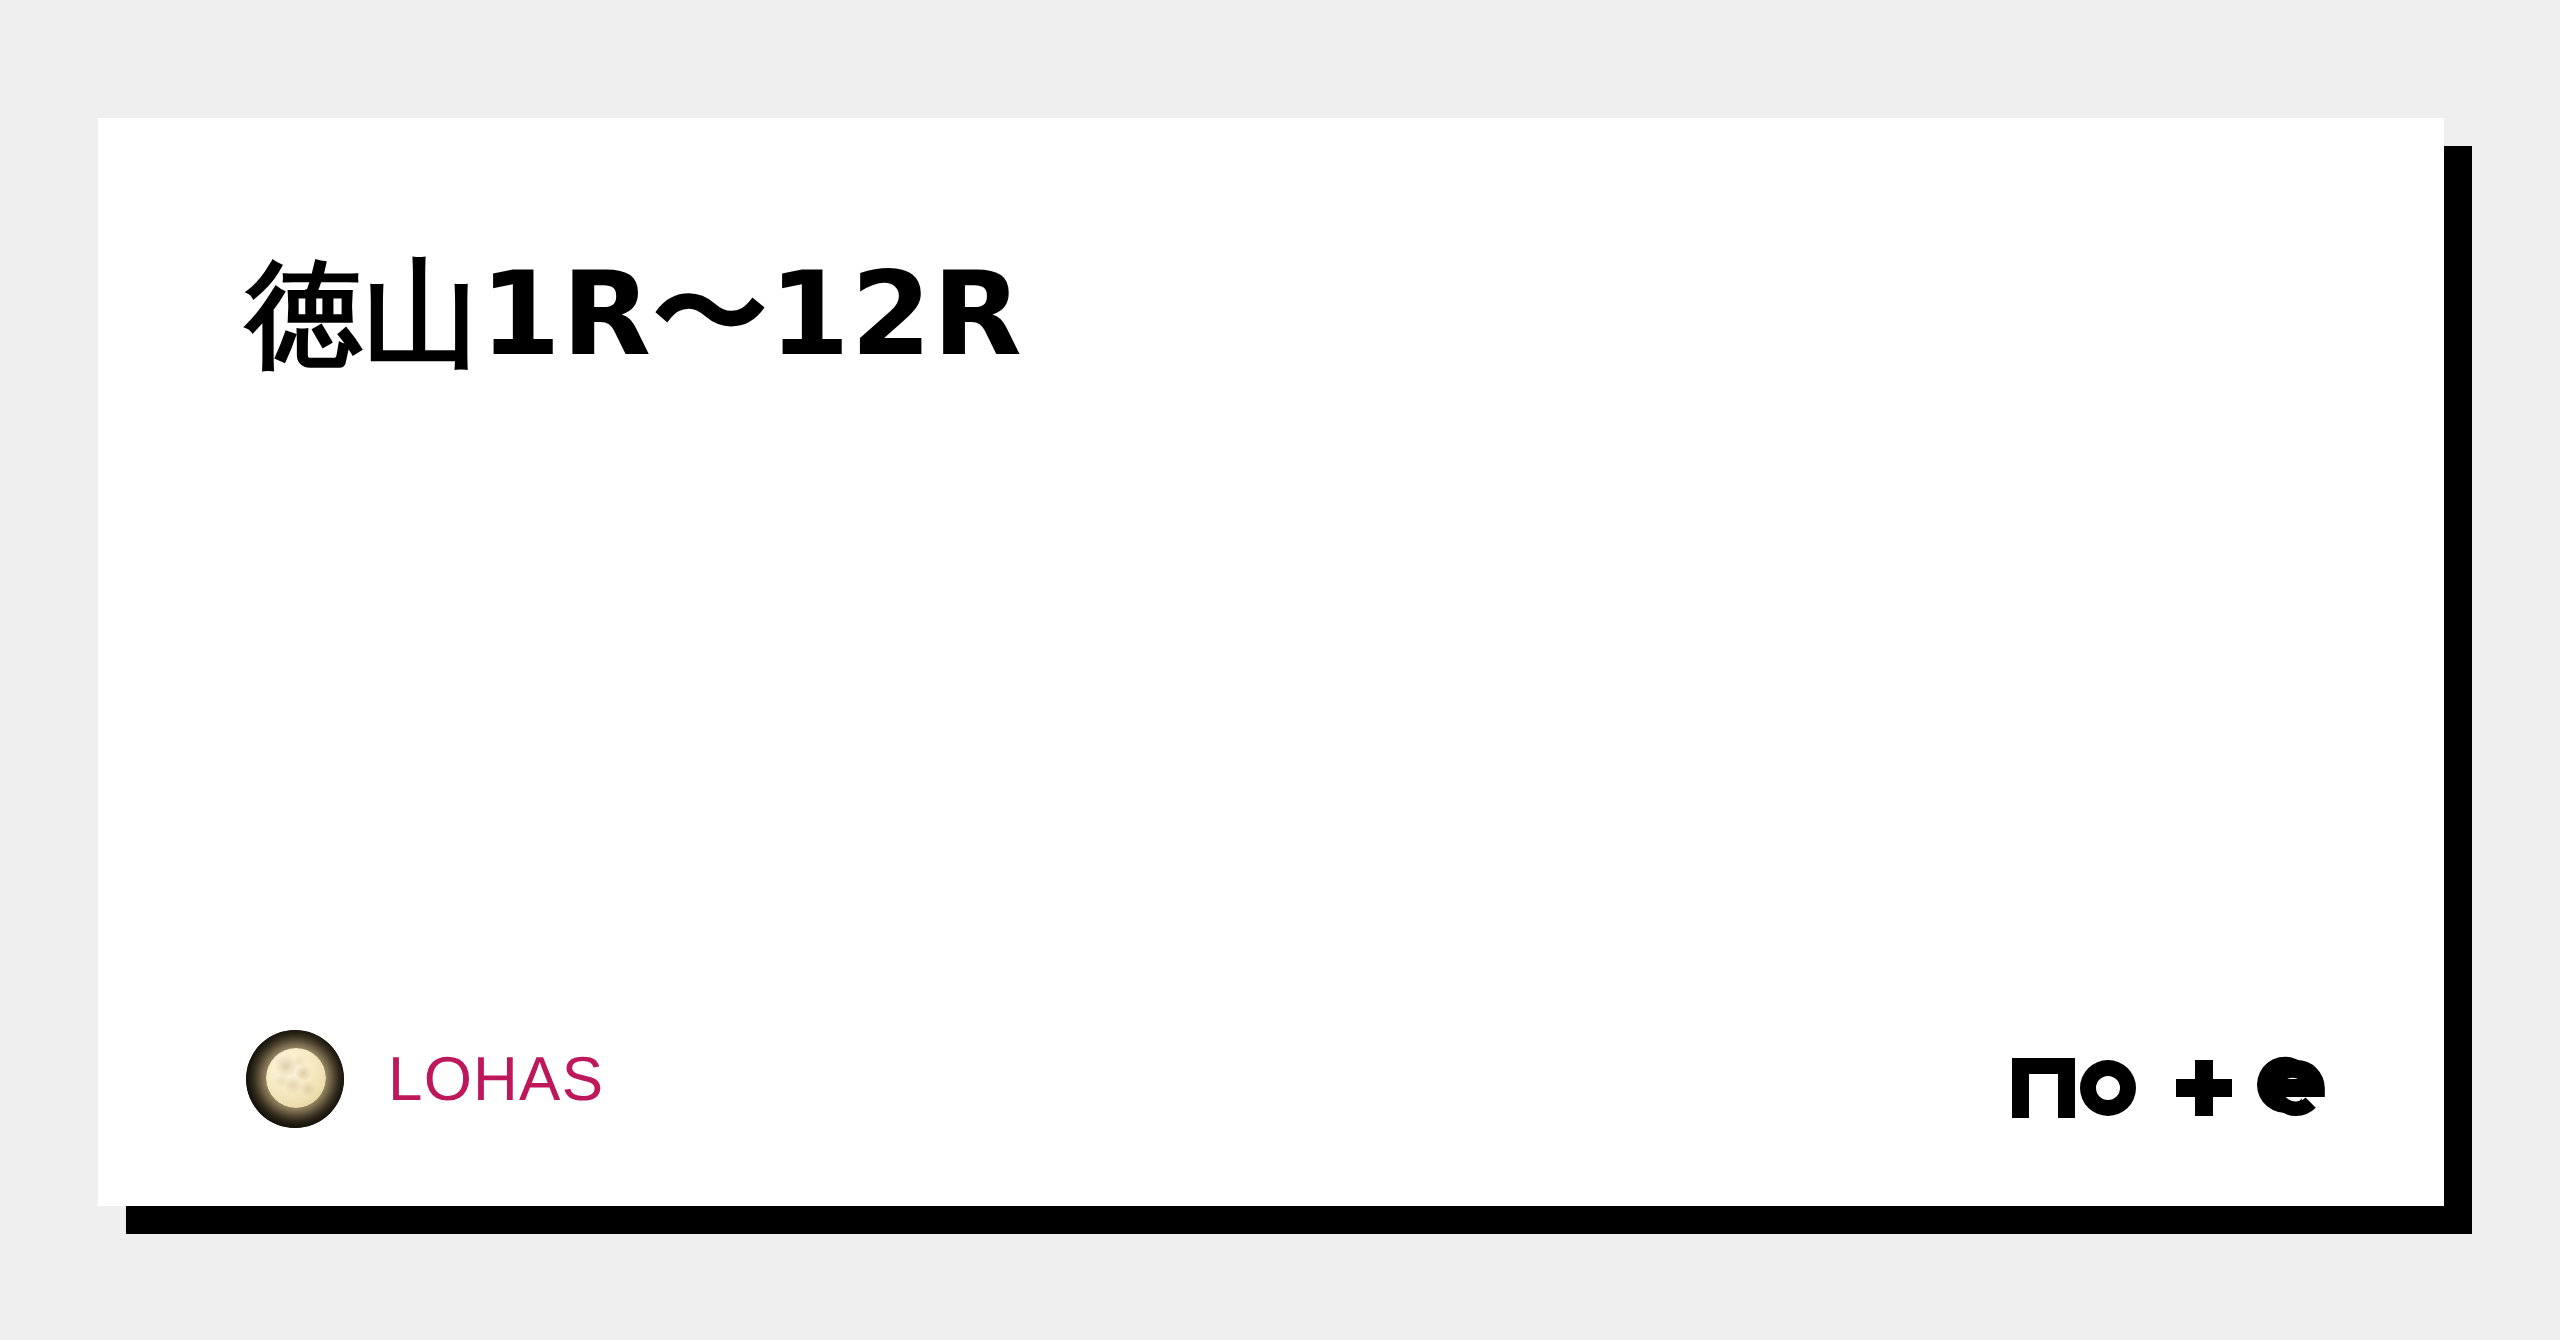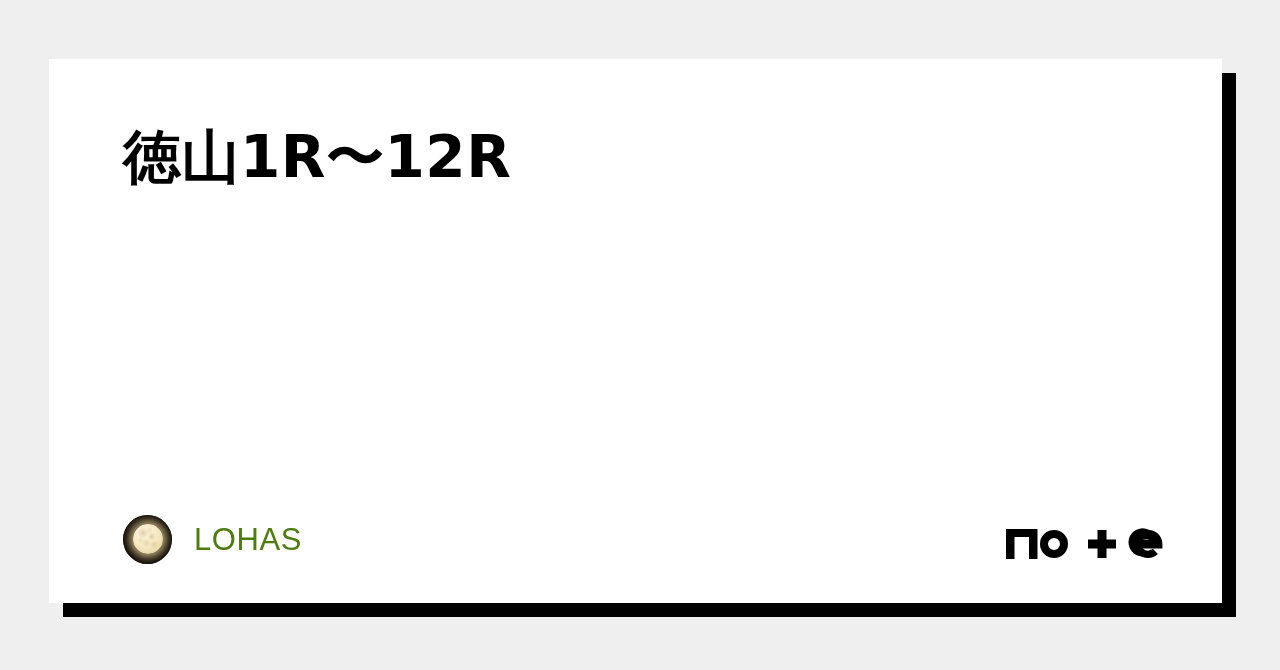--- a/index.html
+++ b/index.html
@@ -130,21 +130,21 @@
       radial-gradient(circle at 62% 42%, rgba(193, 170, 124, 0.48) 0%, rgba(193, 170, 124, 0) 16%),
       radial-gradient(circle at 45% 62%, rgba(201, 180, 136, 0.42) 0%, rgba(201, 180, 136, 0) 19%),
       radial-gradient(circle at 70% 68%, rgba(190, 167, 120, 0.36) 0%, rgba(190, 167, 120, 0) 14%),
       radial-gradient(circle at 26% 55%, rgba(205, 185, 142, 0.34) 0%, rgba(205, 185, 142, 0) 13%),
       radial-gradient(circle at 55% 22%, rgba(206, 186, 143, 0.30) 0%, rgba(206, 186, 143, 0) 12%);
   }
 
   .author-name {
     font-size: 31px;
     font-weight: 400;
-    color: #4d7c0f;
+    color: #be185d;
     letter-spacing: 0.6px;
     line-height: 1;
     white-space: nowrap;
   }
 
   
   .note-logo {
     display: flex;
     align-items: center;
     gap: 0;

